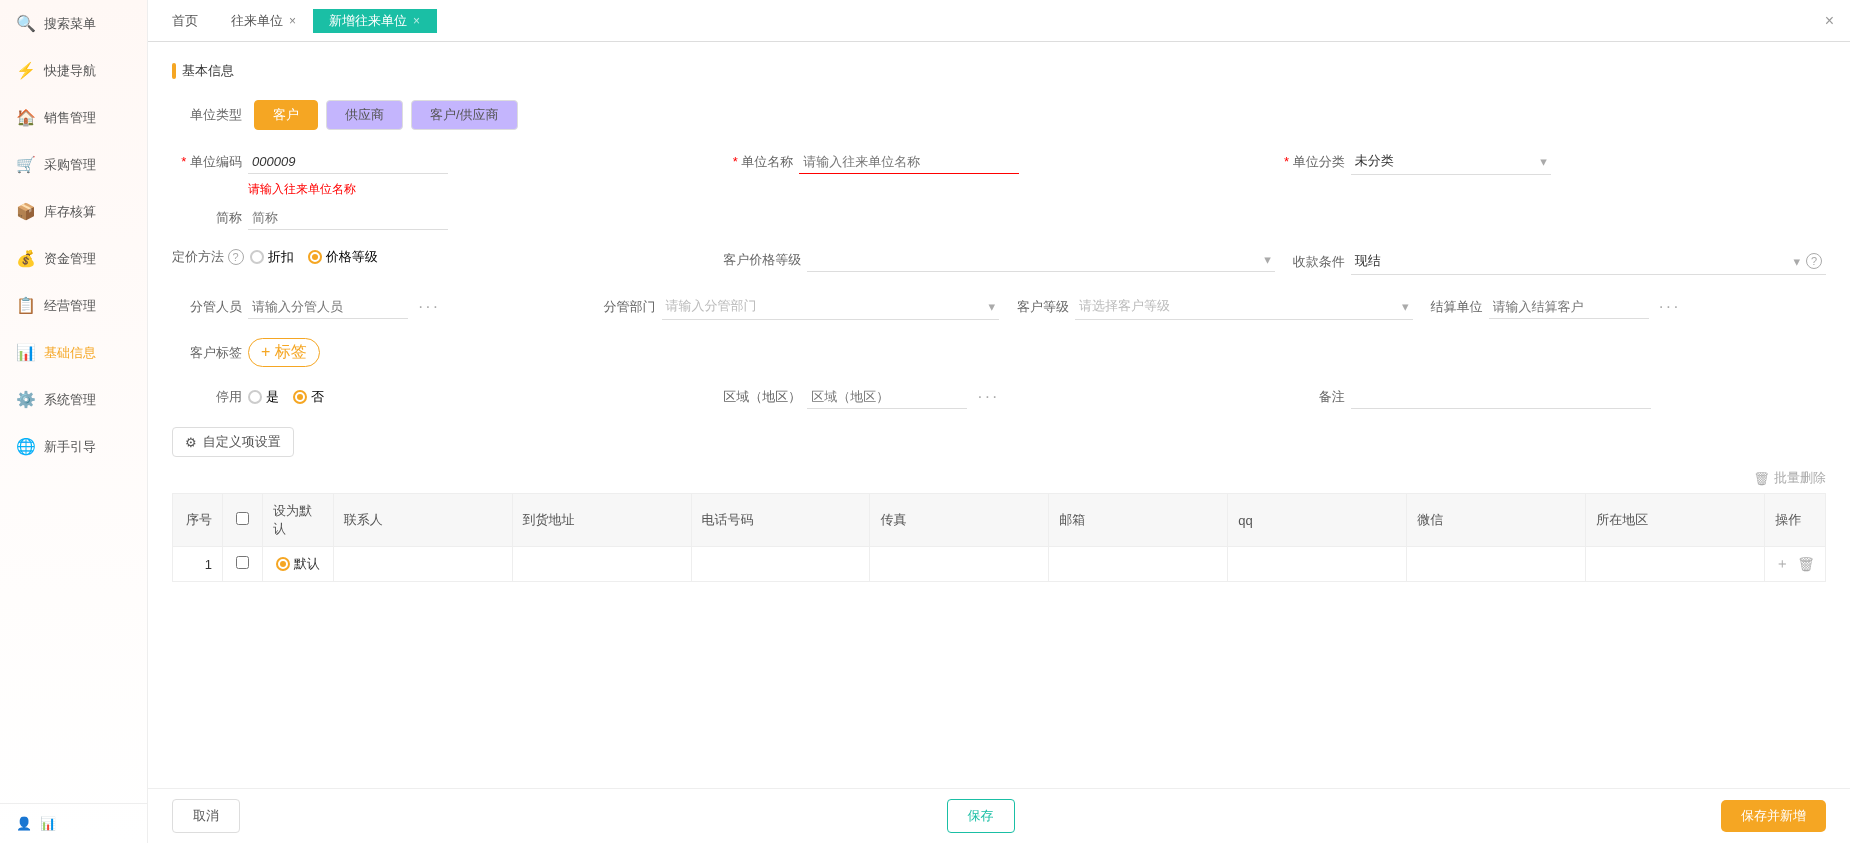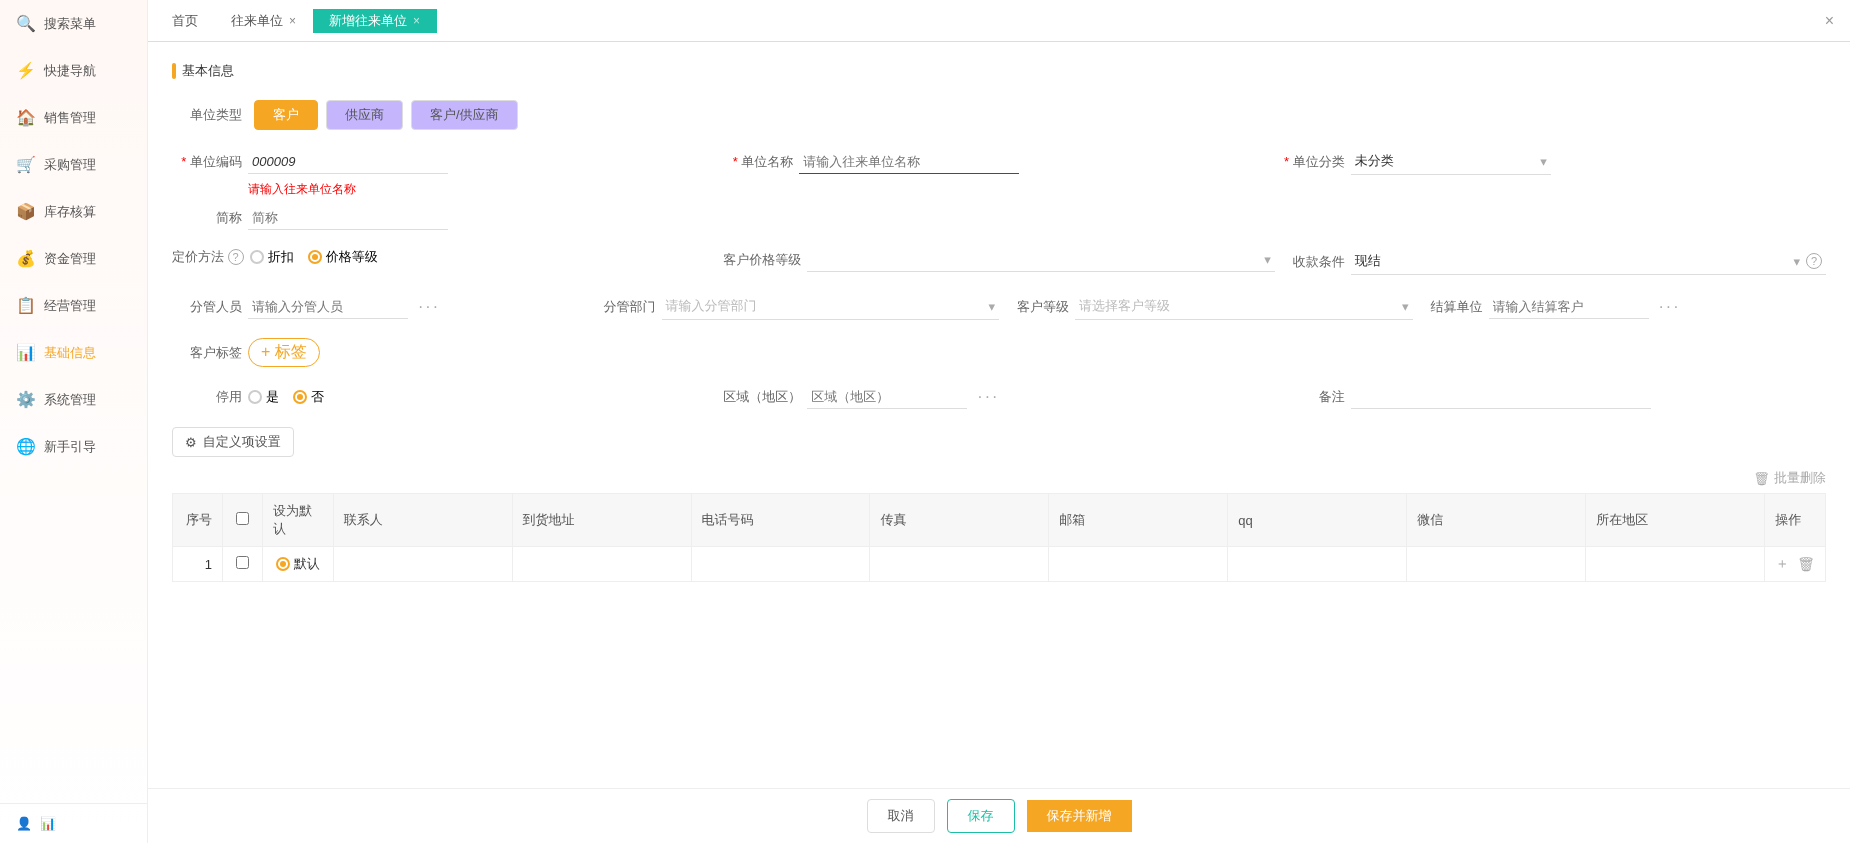--- a/index.html
+++ b/index.html
@@ -203,21 +203,21 @@
       font-size: 16px;
     }
 
     
     .dots-btn { color: #aaa; cursor: pointer; padding: 0 4px; font-size: 16px; letter-spacing: 2px; }
 
     
     .bottom-bar {
       display: flex;
       align-items: center;
-      justify-content: center;
+      justify-content: space-between;
       gap: 12px;
       padding: 10px 24px;
       border-top: 1px solid #eee;
       background: #fff;
       flex-shrink: 0;
     }
     .btn-cancel {
       padding: 7px 20px;
       border: 1px solid #ddd;
       border-radius: 4px;
@@ -230,21 +230,21 @@
       border: none;
       border-radius: 4px;
       background: #fff;
       cursor: pointer;
       color: #1abfa5;
       border: 1px solid #1abfa5;
     }
     .btn-save-new {
       padding: 7px 20px;
       border: none;
-      border-radius: 0;
+      border-radius: 5px;
       background: #f5a623;
       cursor: pointer;
       color: #fff;
     }
 
     
     .custom-settings-btn {
       display: flex;
       align-items: center;
       gap: 6px;

